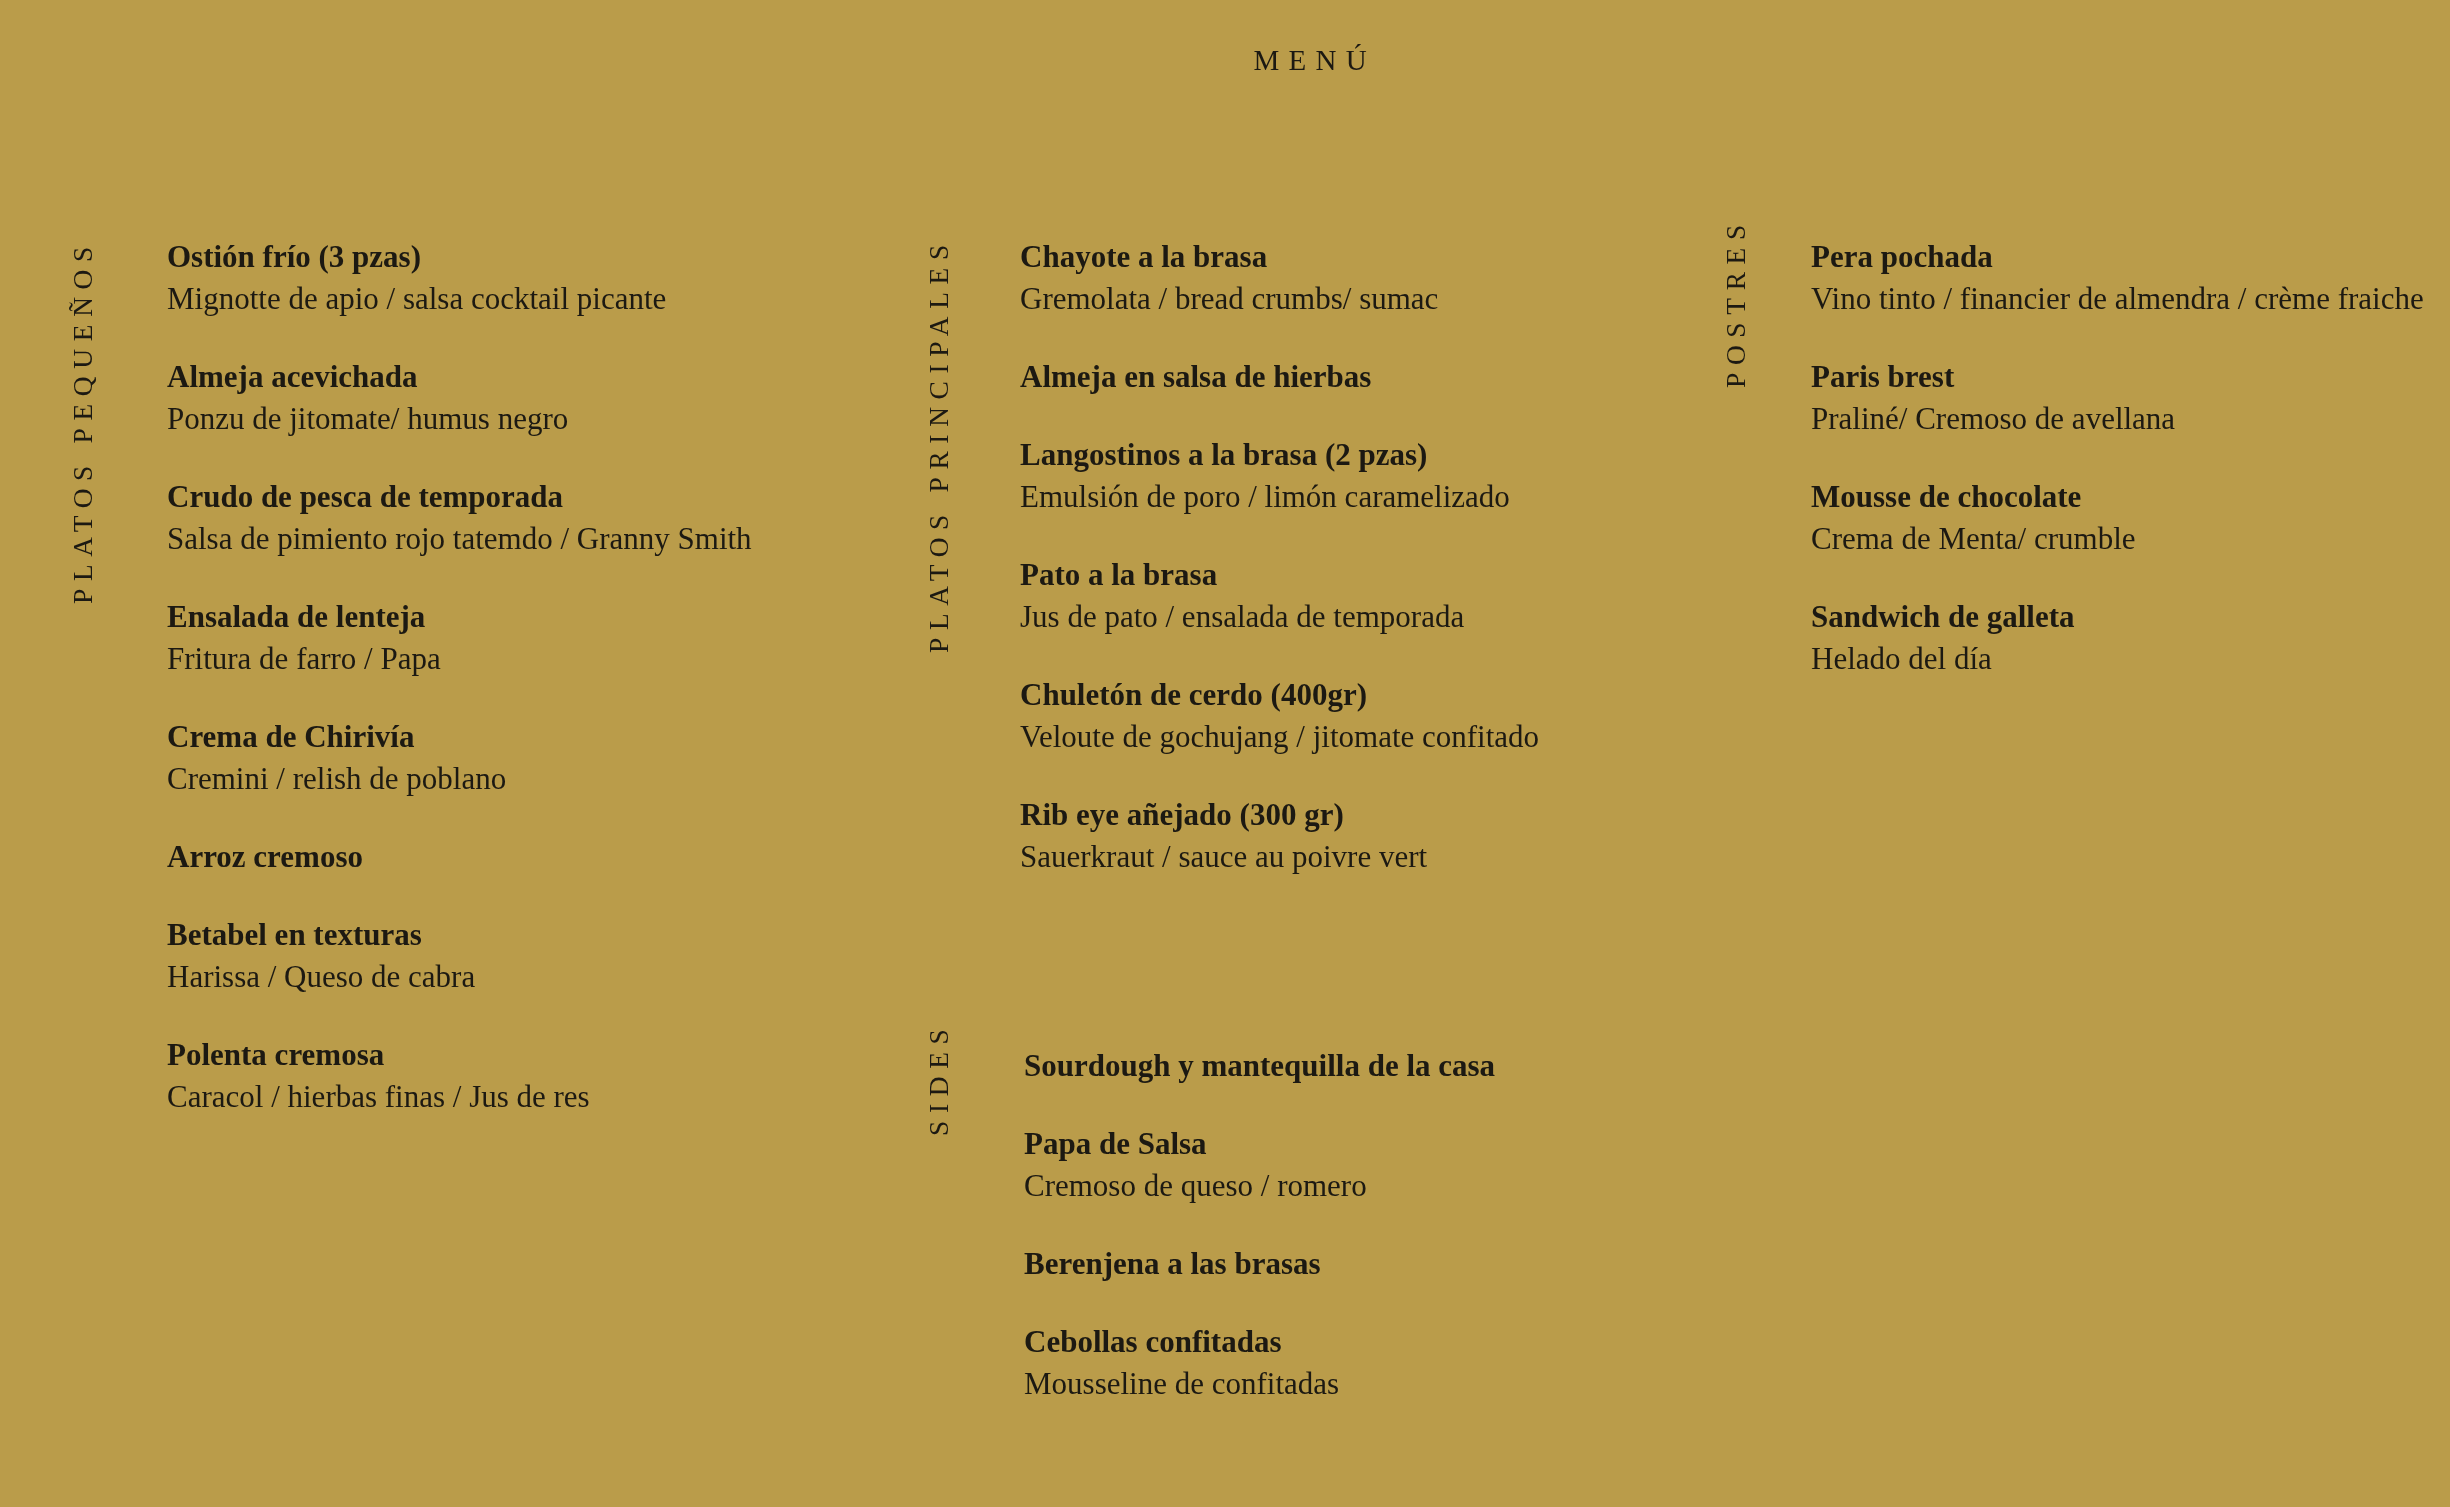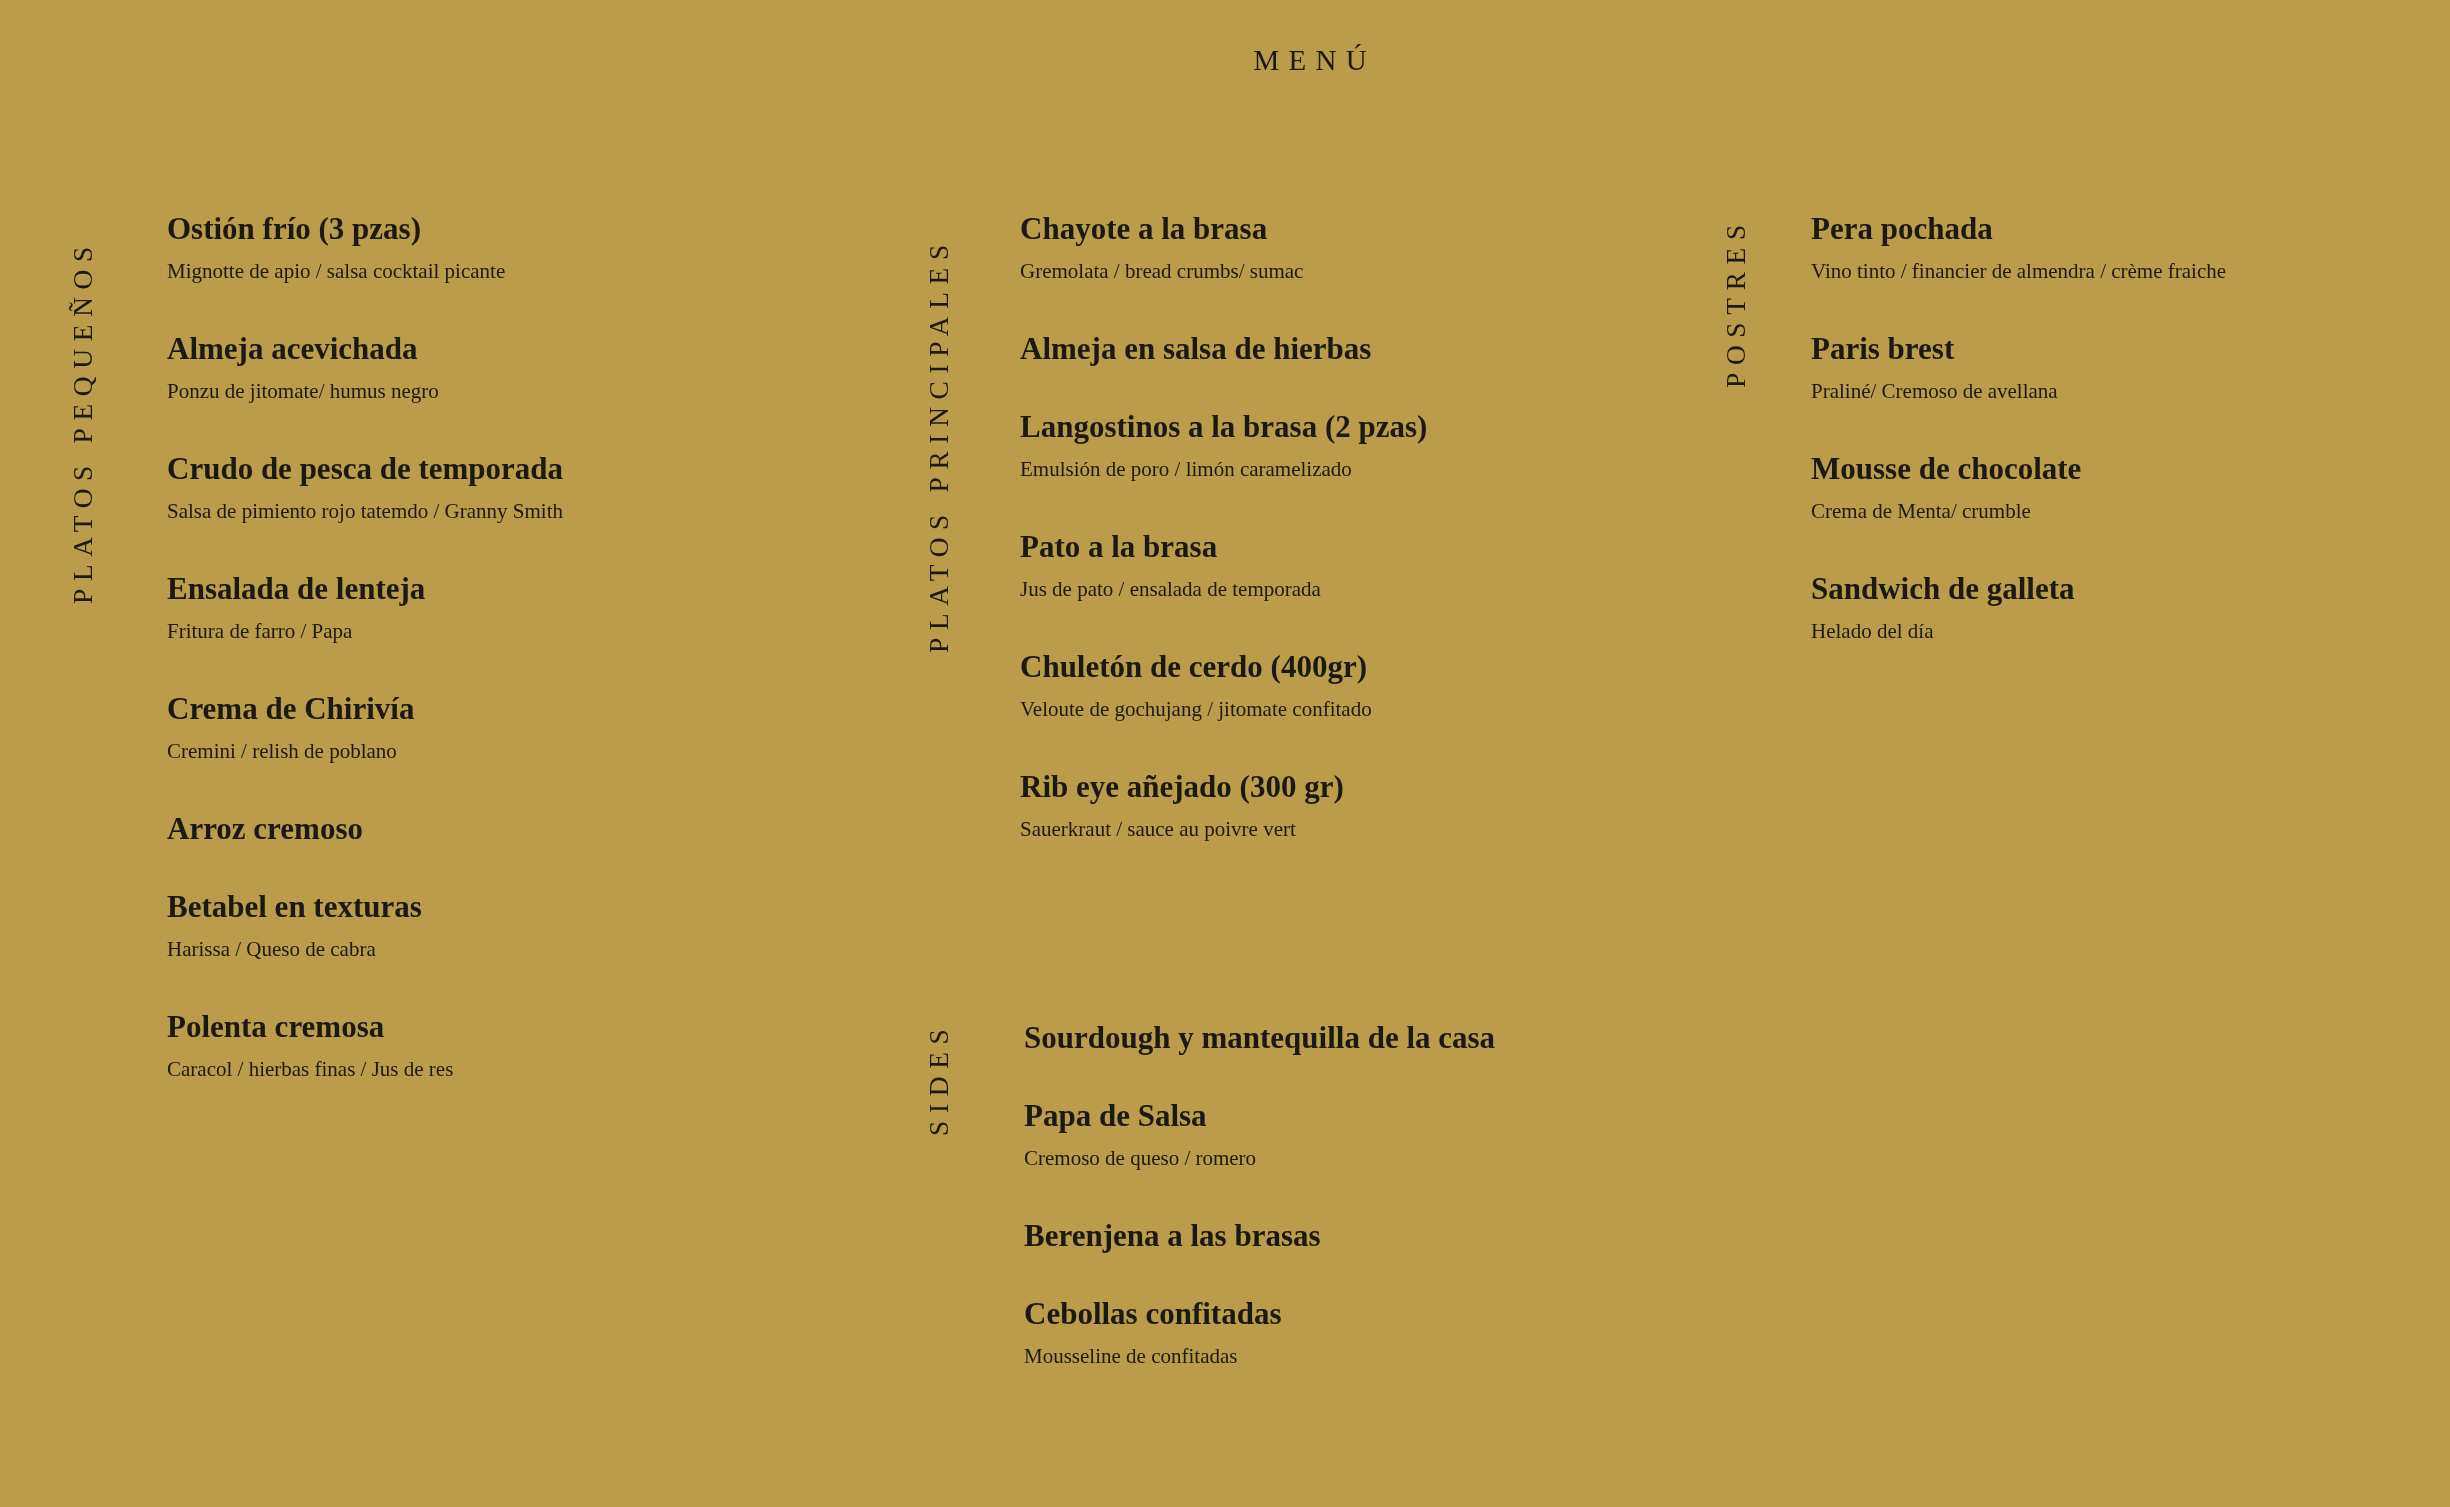--- a/index.html
+++ b/index.html
@@ -32,35 +32,35 @@
     font-size:27.4px;
     line-height:27.4px;
     letter-spacing:0.28em;
     font-weight:400;
   }
   .vh-pequenos    { left:70px;  top:604px; }
   .vh-principales { left:926px; top:653px; }
   .vh-sides       { left:926px; top:1136px; }
   .vh-postres     { left:1723px; top:388px;  }
 
-  .items { position:absolute; }
+  .items { position:absolute;margin-top:28px; }
   .col-pequenos { left:167px;  top:208px; width:745px; }
   .col-principales { left:1020px; top:208px; width:696px; }
   .col-sides    { left:1024px; top:1017px; width:696px; }
   .col-postres  { left:1811px; top:208px; width:794px; }
 
   .item { margin-bottom:36px; }
   .item-title {
     font-size:31px;
     line-height:42px;
     font-weight:700;
     letter-spacing:0;
   }
   .item-desc {
-    font-size:21px;
+    font-size:31px;
     line-height:42px;
     font-weight:400;
   }
 </style>
 </head>
 <body style="background: rgb(186, 156, 74); color: rgb(28, 25, 18);">
 
 <div class="menu-title">MENÚ</div>
 
 <div class="vheader vh-pequenos">PLATOS PEQUEÑOS</div>

